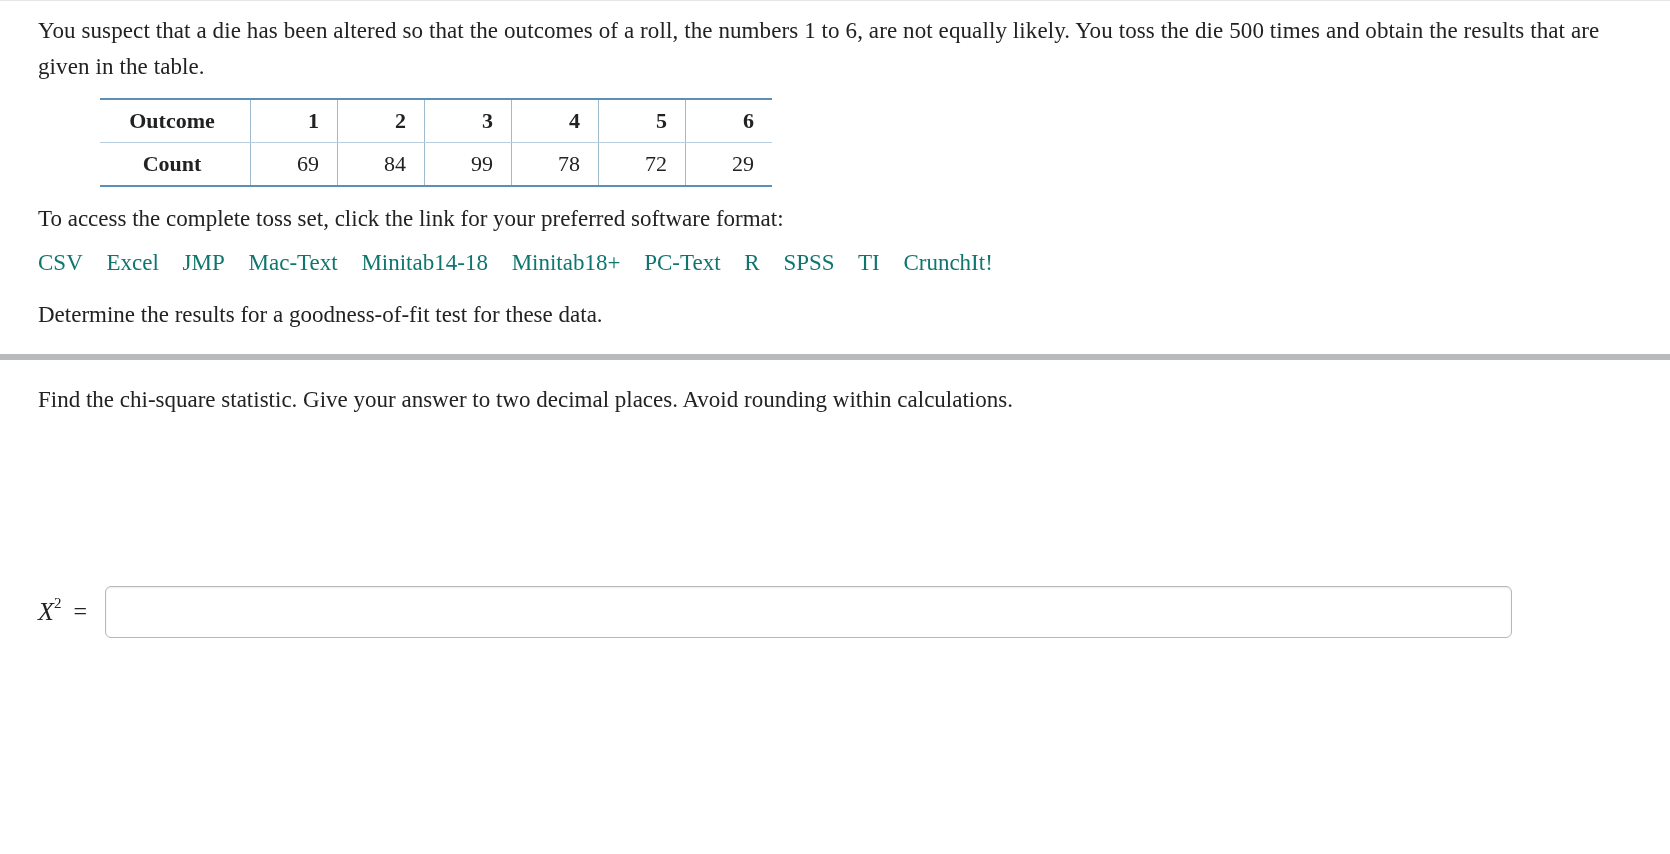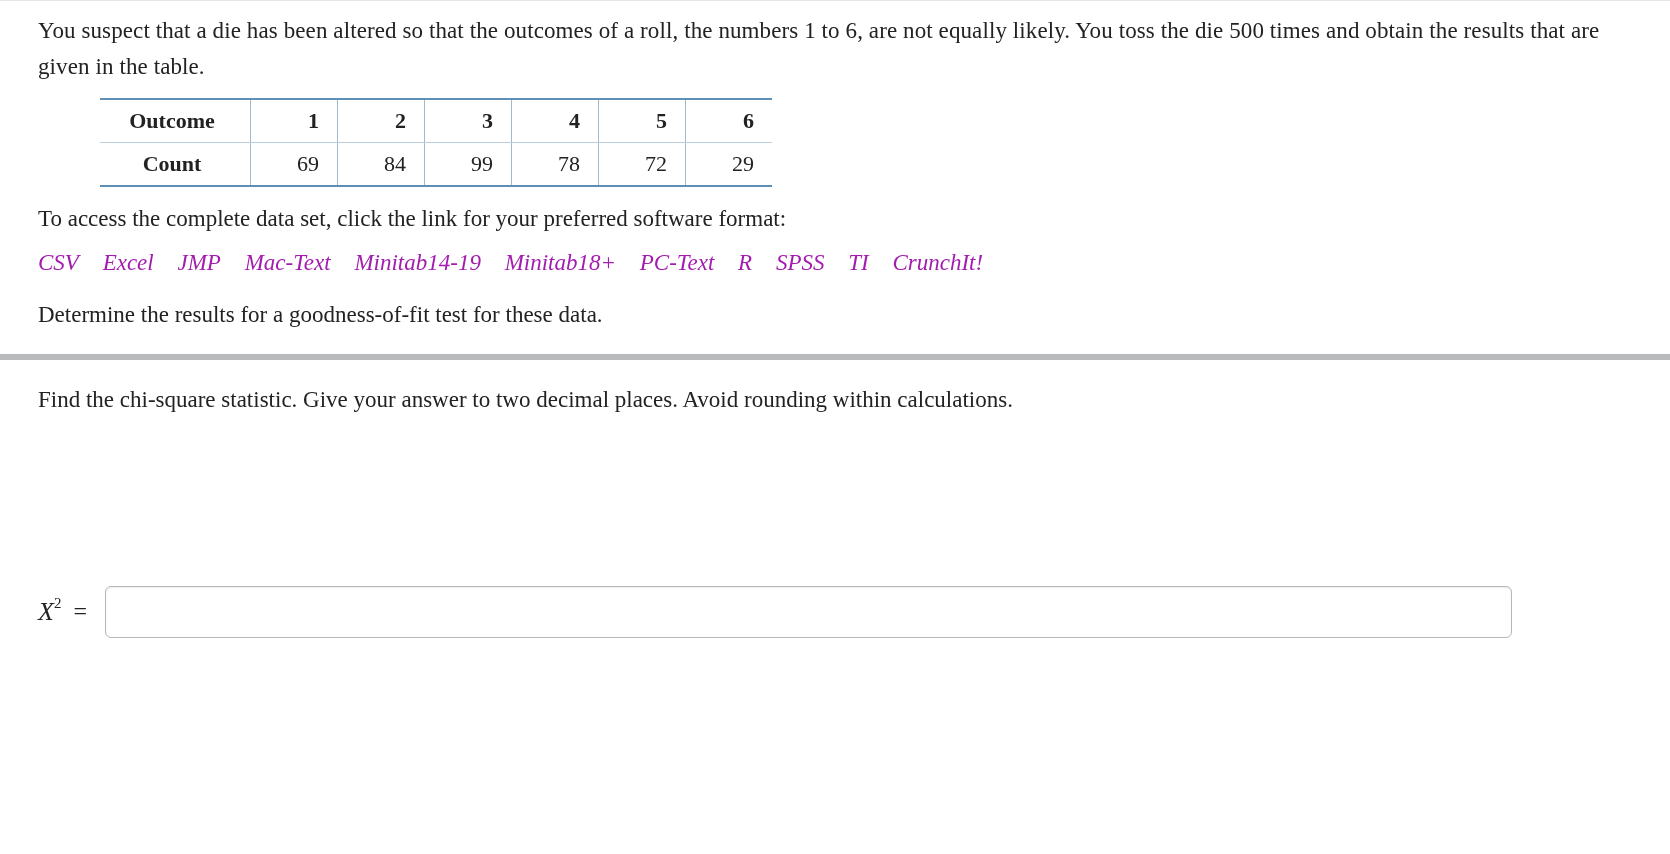--- a/index.html
+++ b/index.html
@@ -69,25 +69,24 @@
   table.data th.cell:last-child {
     border-right: none;
   }
   .access-line {
     margin: 10px 0 8px 0;
   }
   .links {
     margin: 6px 0 16px 0;
   }
   .links a {
-    color: #a21caf;
+    color: #0f766e;
     text-decoration: none;
     margin-right: 18px;
     cursor: pointer;
-    font-style: italic;
   }
   .links a:last-child { margin-right: 8px; }
   .determine {
     margin: 8px 0 22px 0;
   }
   .divider {
     height: 6px;
     background: #b9babc;
     width: 100%;
     margin: 20px 0 22px 0;
@@ -157,28 +156,28 @@
           <td class="cell">84</td>
           <td class="cell">99</td>
           <td class="cell">78</td>
           <td class="cell">72</td>
           <td class="cell">29</td>
         </tr>
       </tbody>
         </table>
     </div>
 
-    <p class="access-line">To access the complete data set, click the link for your preferred software format:</p>
+    <p class="access-line">To access the complete toss set, click the link for your preferred software format:</p>
 
     <p class="links">
       <a>CSV</a>
       <a>Excel</a>
       <a>JMP</a>
       <a>Mac-Text</a>
-      <a>Minitab14-19</a>
+      <a>Minitab14-18</a>
       <a>Minitab18+</a>
       <a>PC-Text</a>
       <a>R</a>
       <a>SPSS</a>
       <a>TI</a>
       <a>CrunchIt!</a>
     </p>
 
     <p class="determine">Determine the results for a goodness-of-fit test for these data.</p>
   </div>

